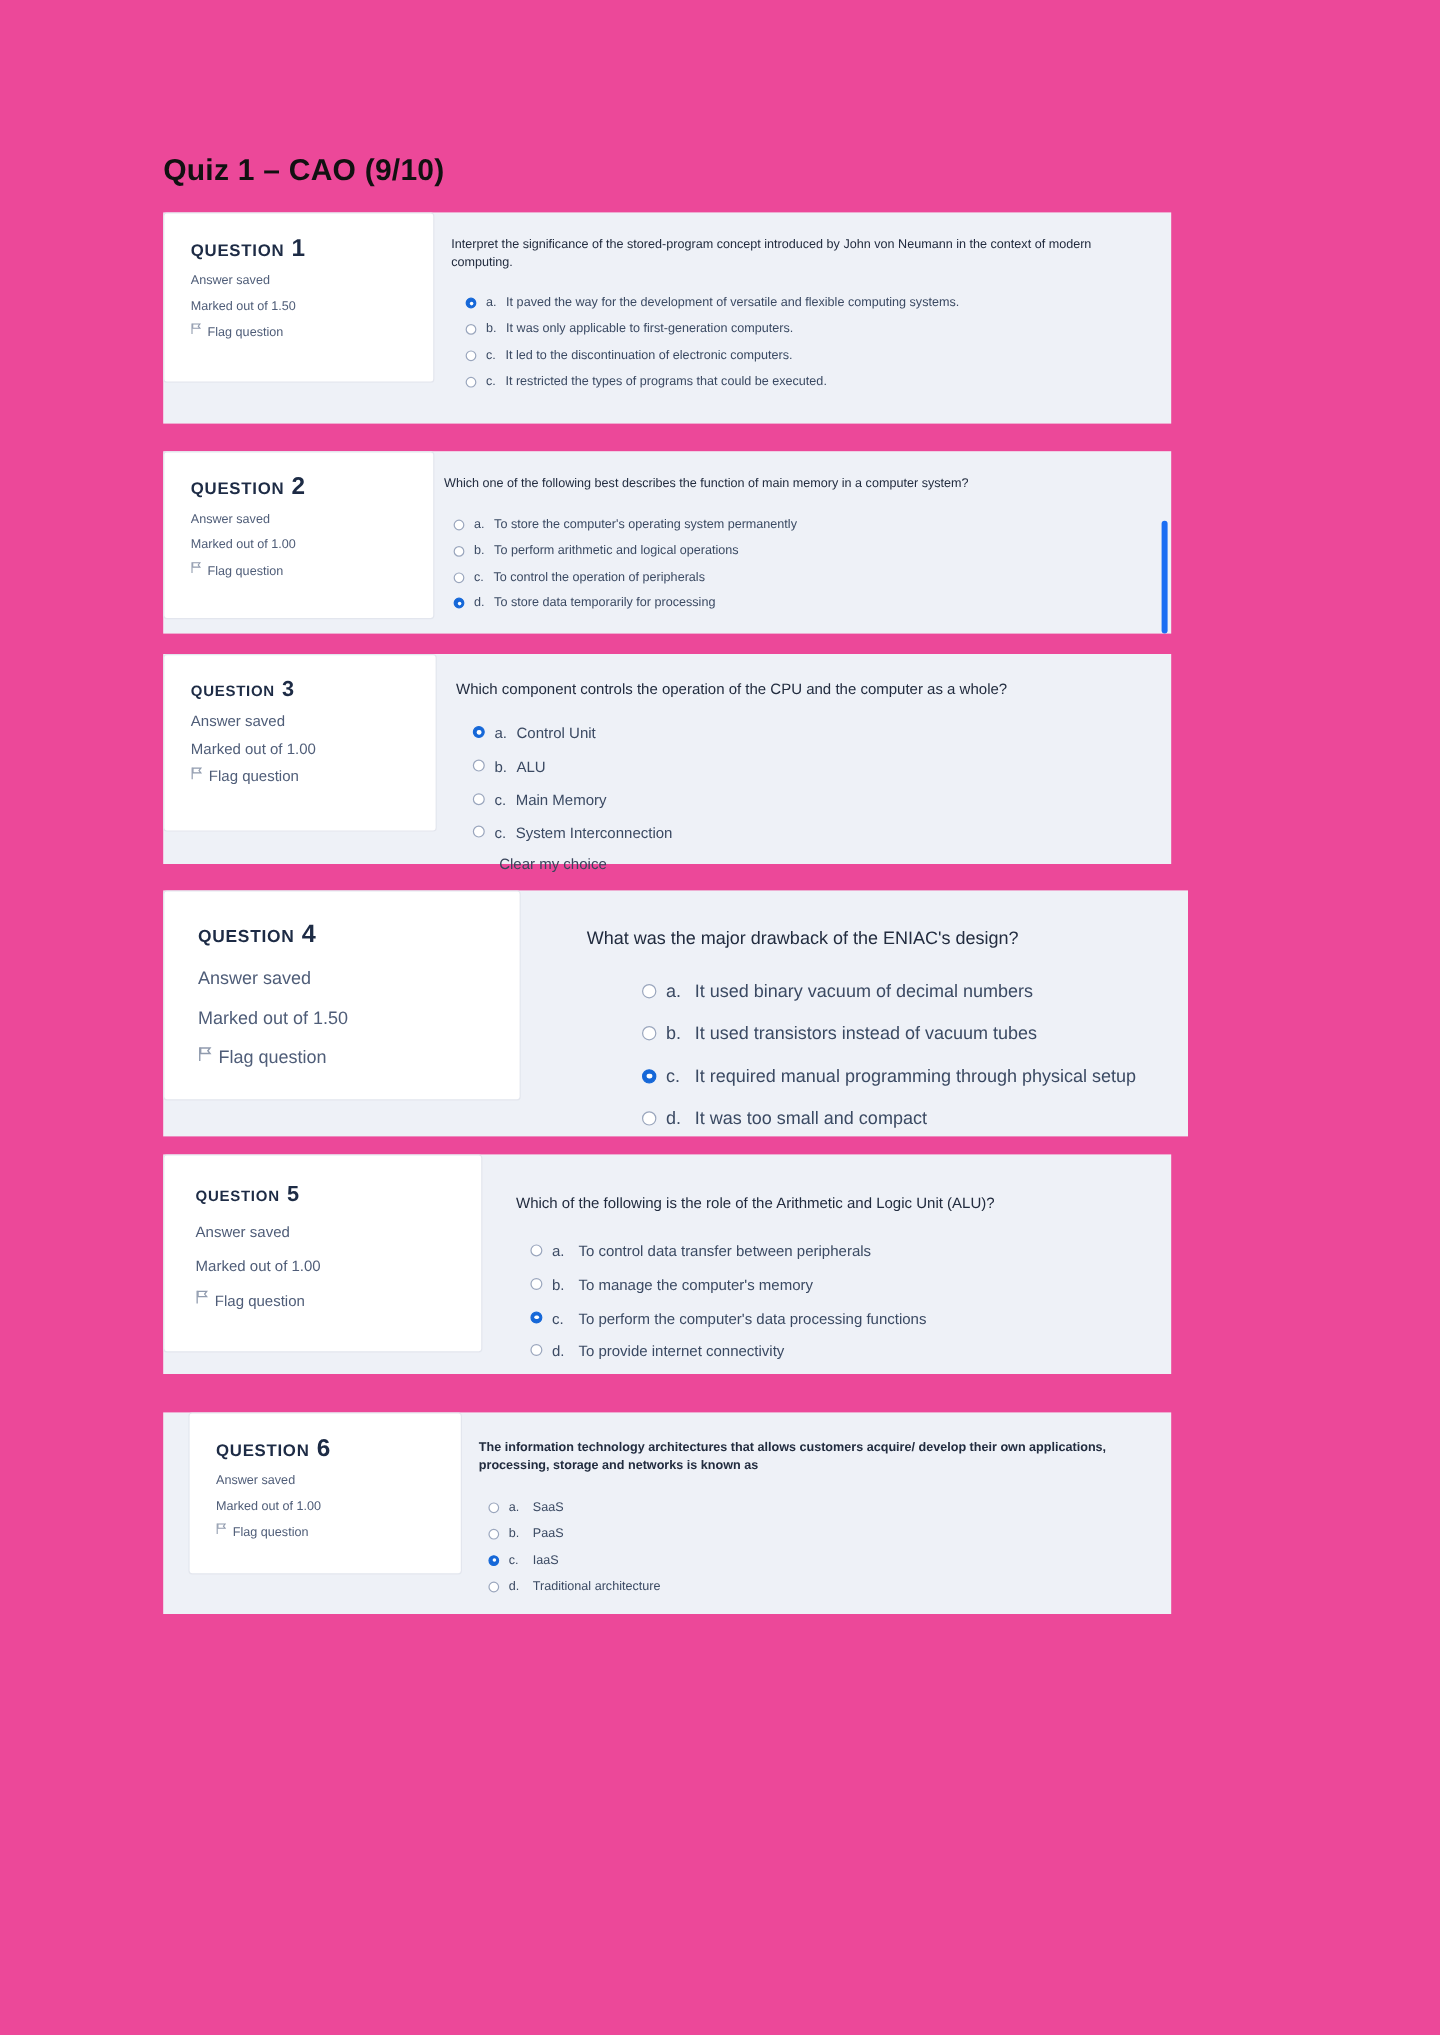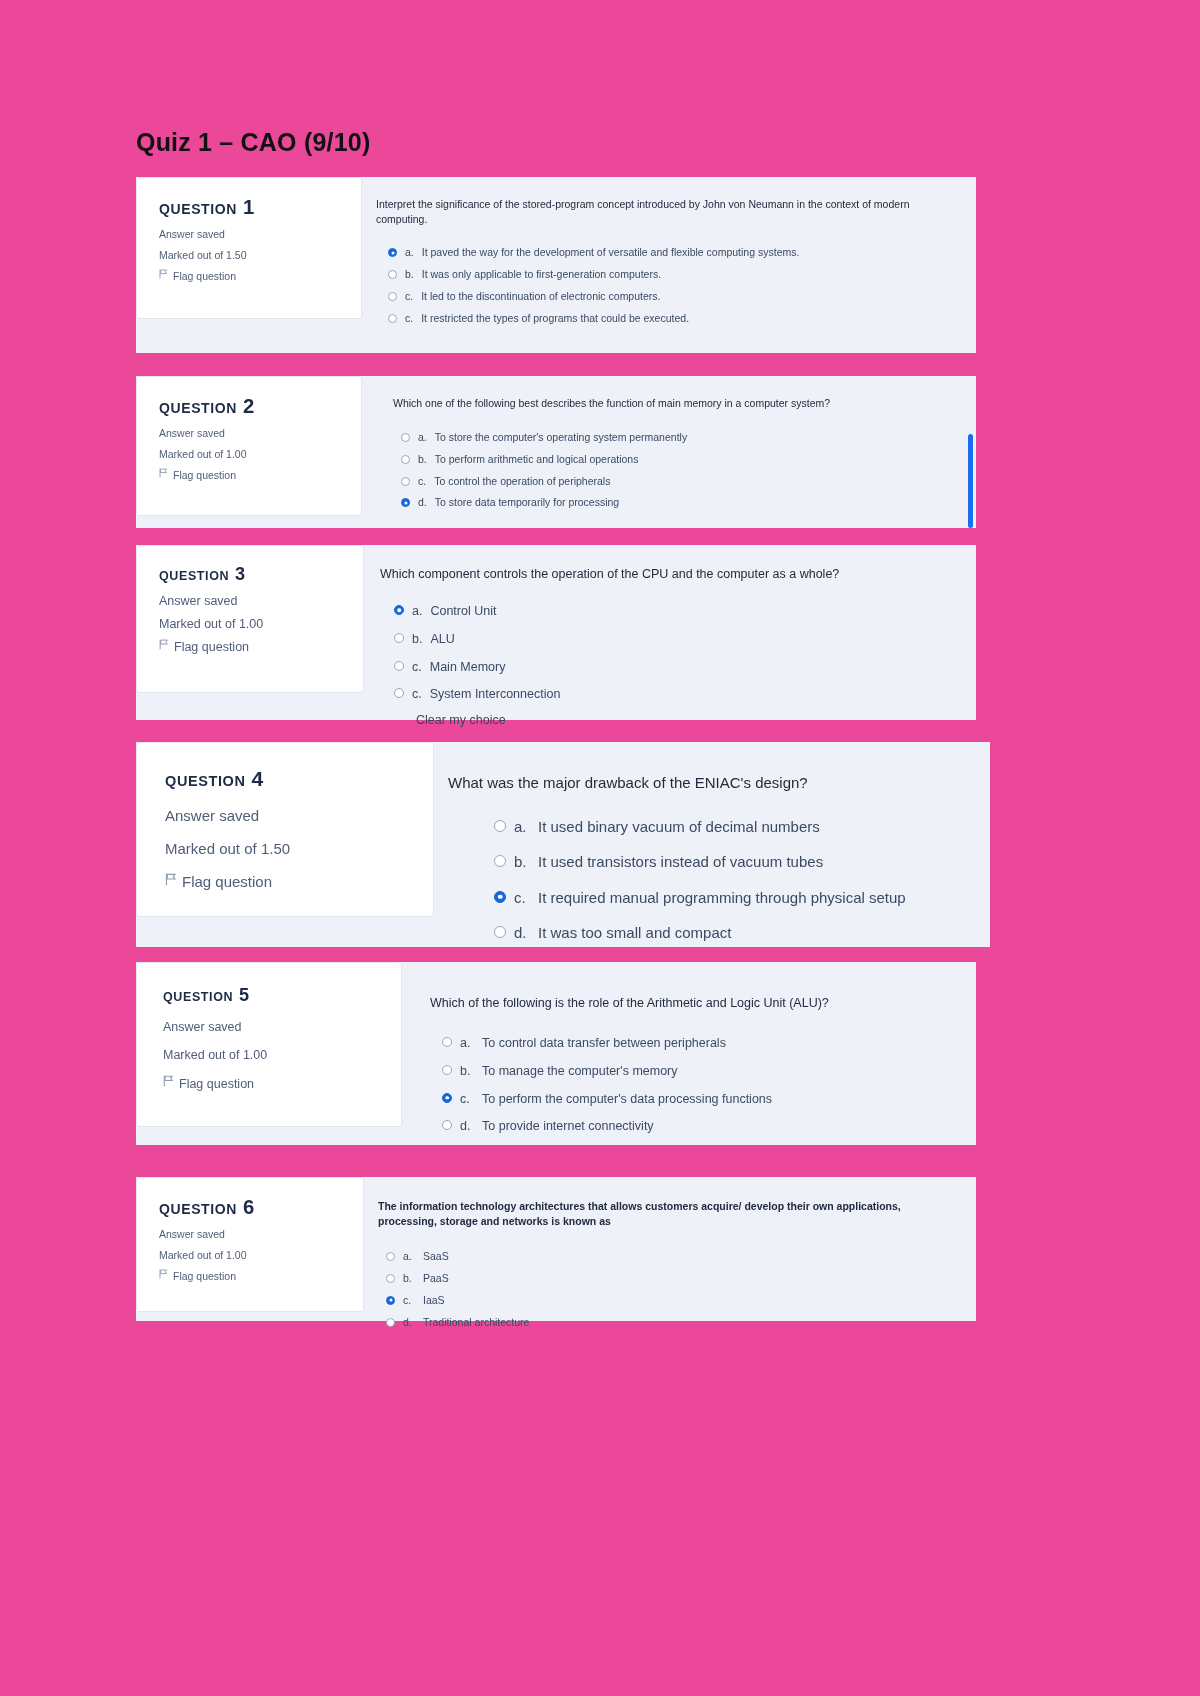--- a/index.html
+++ b/index.html
@@ -194,21 +194,21 @@
             <svg width="9" height="10" viewBox="0 0 9 10">
                 <path d="M1 0.6 L1 9.4" stroke="#6c7a93" stroke-width="0.9" fill="none"></path>
                 <path d="M1.6 1 L7.6 1 L6.2 2.8 L7.6 4.6 L1.6 4.6 Z" fill="none" stroke="#6c7a93" stroke-width="0.9"></path>
               </svg>
           </span>
           <span>Flag question</span>
         </div>
       </div>
     </div>
     <div class="qbody">
-      <div class="qbody-inner" style="padding-left:31px;">
+      <div class="qbody-inner" style="padding-left:8px;">
         <div class="qtext" style="max-width:570px;">Which one of the following best describes the function of main memory in a computer system?</div>
         <div class="answers" style="margin-top:19px; padding-left:8px;">
           <div class="ans">
             <span class="radio"></span>
             <span class="letter">a.</span>
             <span>To store the computer's operating system permanently</span>
           </div>
           <div class="ans">
             <span class="radio"></span>
             <span class="letter">b.</span>
@@ -292,21 +292,21 @@
             <svg width="12" height="13" viewBox="0 0 9 10">
                 <path d="M1 0.6 L1 9.4" stroke="#6c7a93" stroke-width="0.9" fill="none"></path>
                 <path d="M1.6 1 L7.6 1 L6.2 2.8 L7.6 4.6 L1.6 4.6 Z" fill="none" stroke="#6c7a93" stroke-width="0.9"></path>
               </svg>
           </span>
           <span>Flag question</span>
         </div>
       </div>
     </div>
     <div class="qbody">
-      <div class="qbody-inner" style="padding:30px 20px 16px 14px;">
+      <div class="qbody-inner" style="padding:30px 20px 16px 14px;margin-left:41px;">
         <div class="qtext" style="max-width:520px;">What was the major drawback of the ENIAC's design?</div>
         <div class="answers" style="margin-top:22px; padding-left:46px;">
           <div class="ans">
             <span class="radio"></span>
             <span class="letter" style="width:16px;">a.</span>
             <span>It used binary vacuum of decimal numbers</span>
           </div>
           <div class="ans">
             <span class="radio"></span>
             <span class="letter" style="width:16px;">b.</span>
@@ -368,21 +368,21 @@
           <div class="ans">
             <span class="radio"></span>
             <span class="letter" style="width:14px;">d.</span>
             <span>To provide internet connectivity</span>
           </div>
         </div>
       </div>
     </div>
   </div>
 
-  <div class="qblock s-sm" style="left:136px; top:1177px; width:840px; height:144px;">
+  <div class="qblock s-sm" style="left:136px; top:1177px; width:840px; height:168px;padding-left:21px;">
     <div class="qinfo" style="width:228px; height:135px;">
       <div class="qinfo-inner">
         <div class="q-label">
           <span>QUESTION</span><span class="qnum">6</span>
         </div>
         <div class="q-meta">Answer saved</div>
         <div class="q-meta">Marked out of 1.00</div>
         <div class="q-flag">
           <span class="flag-ico">
             <svg width="9" height="10" viewBox="0 0 9 10">

